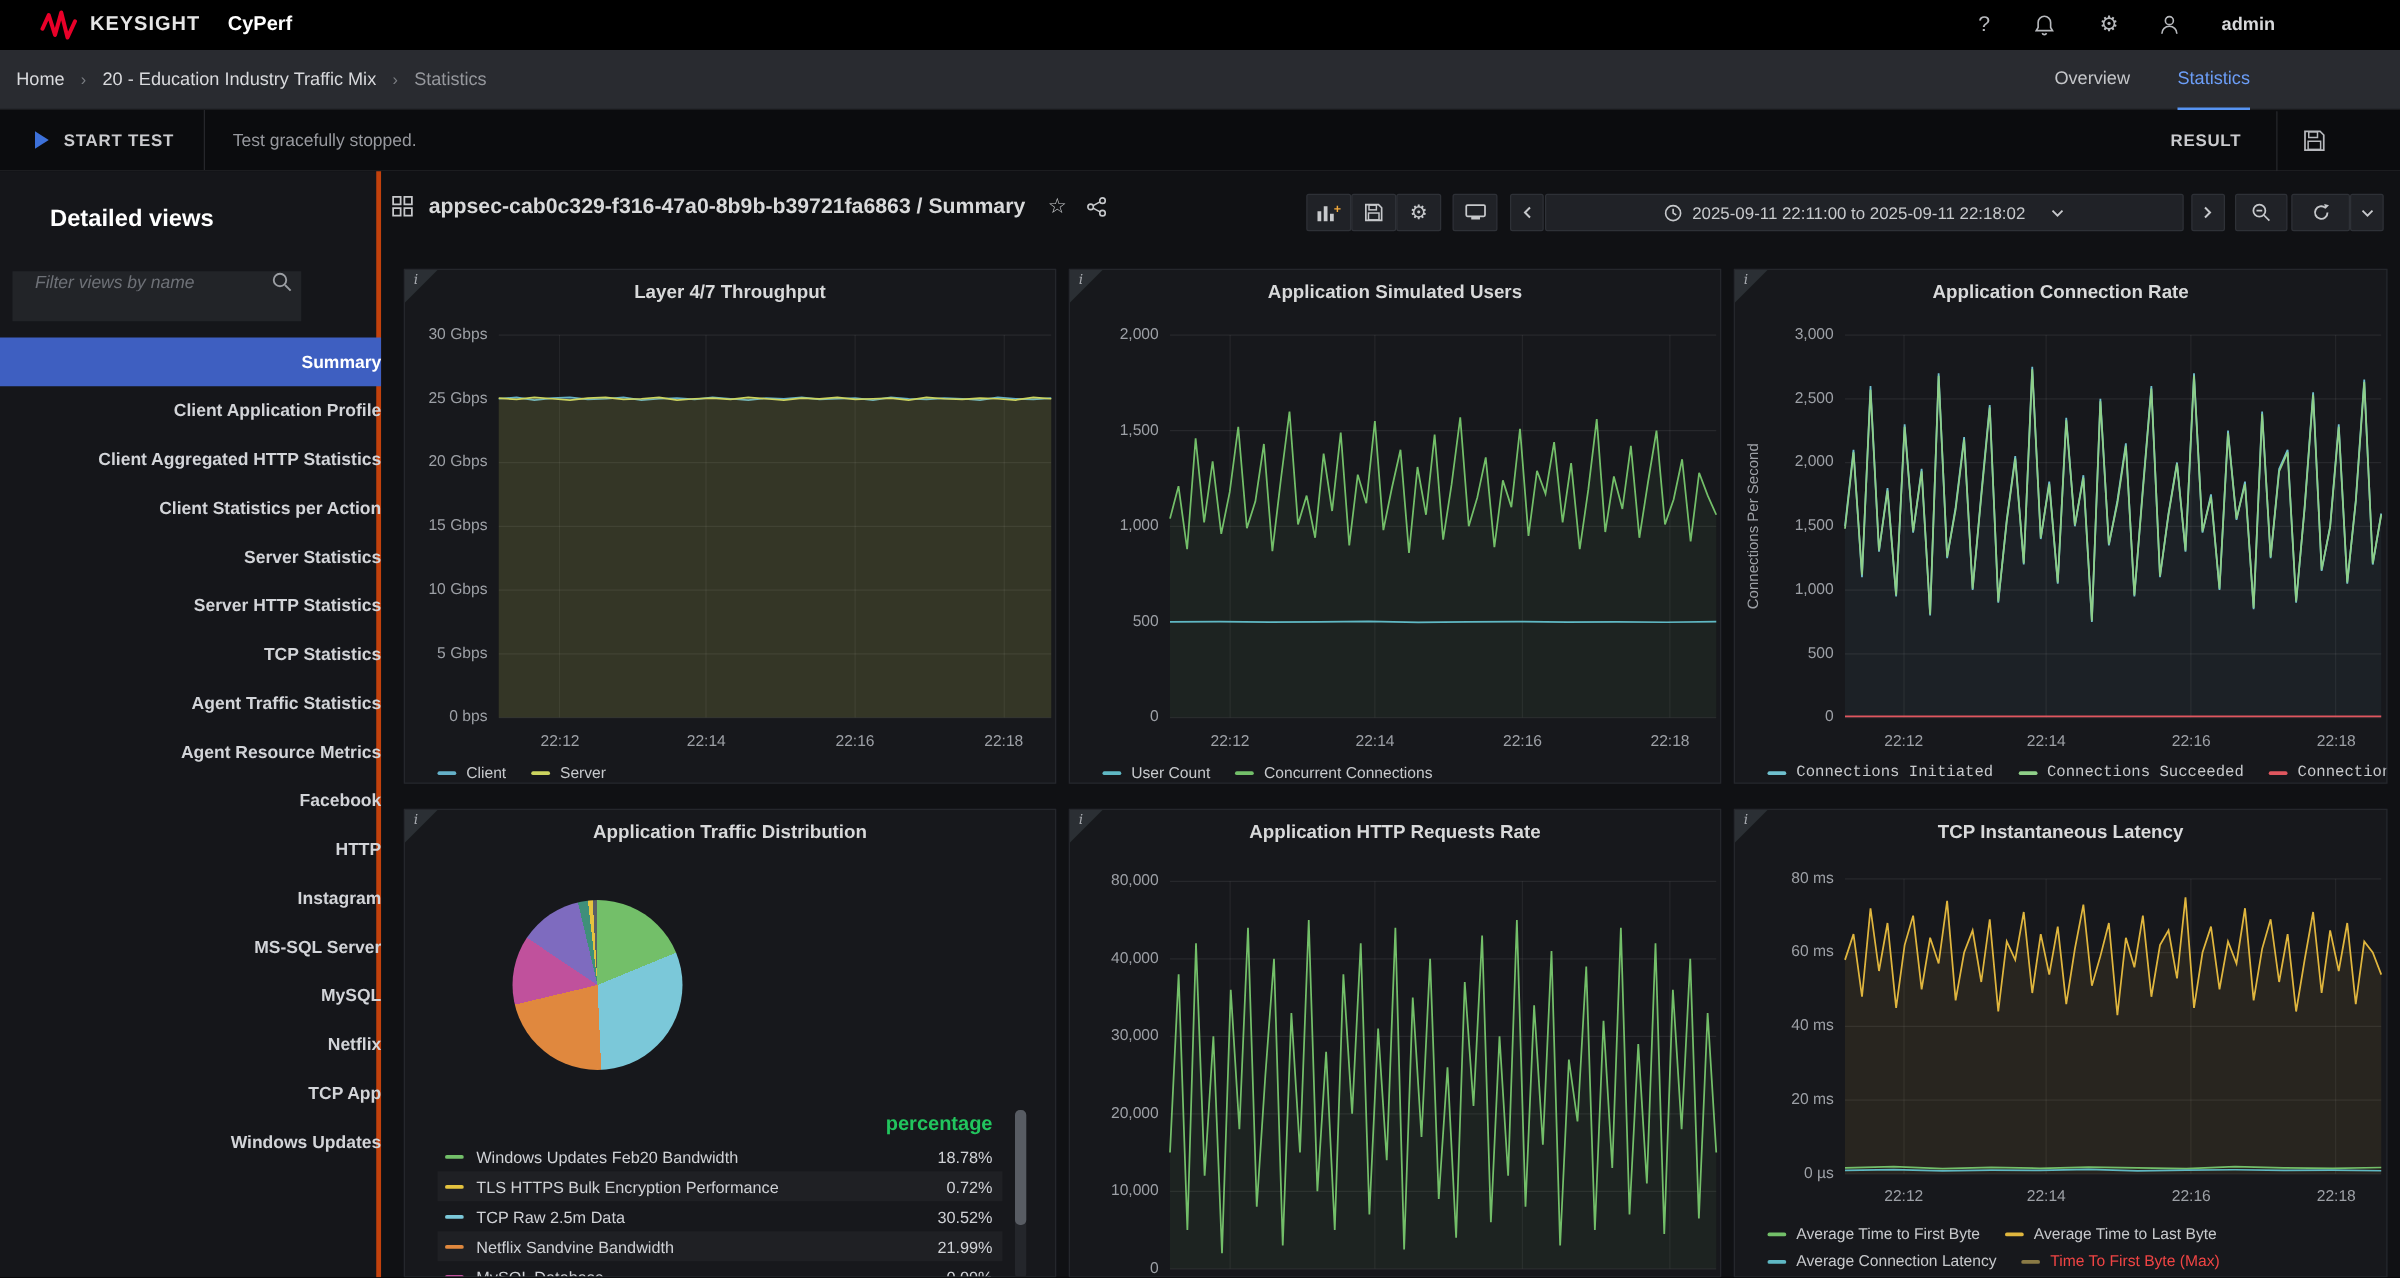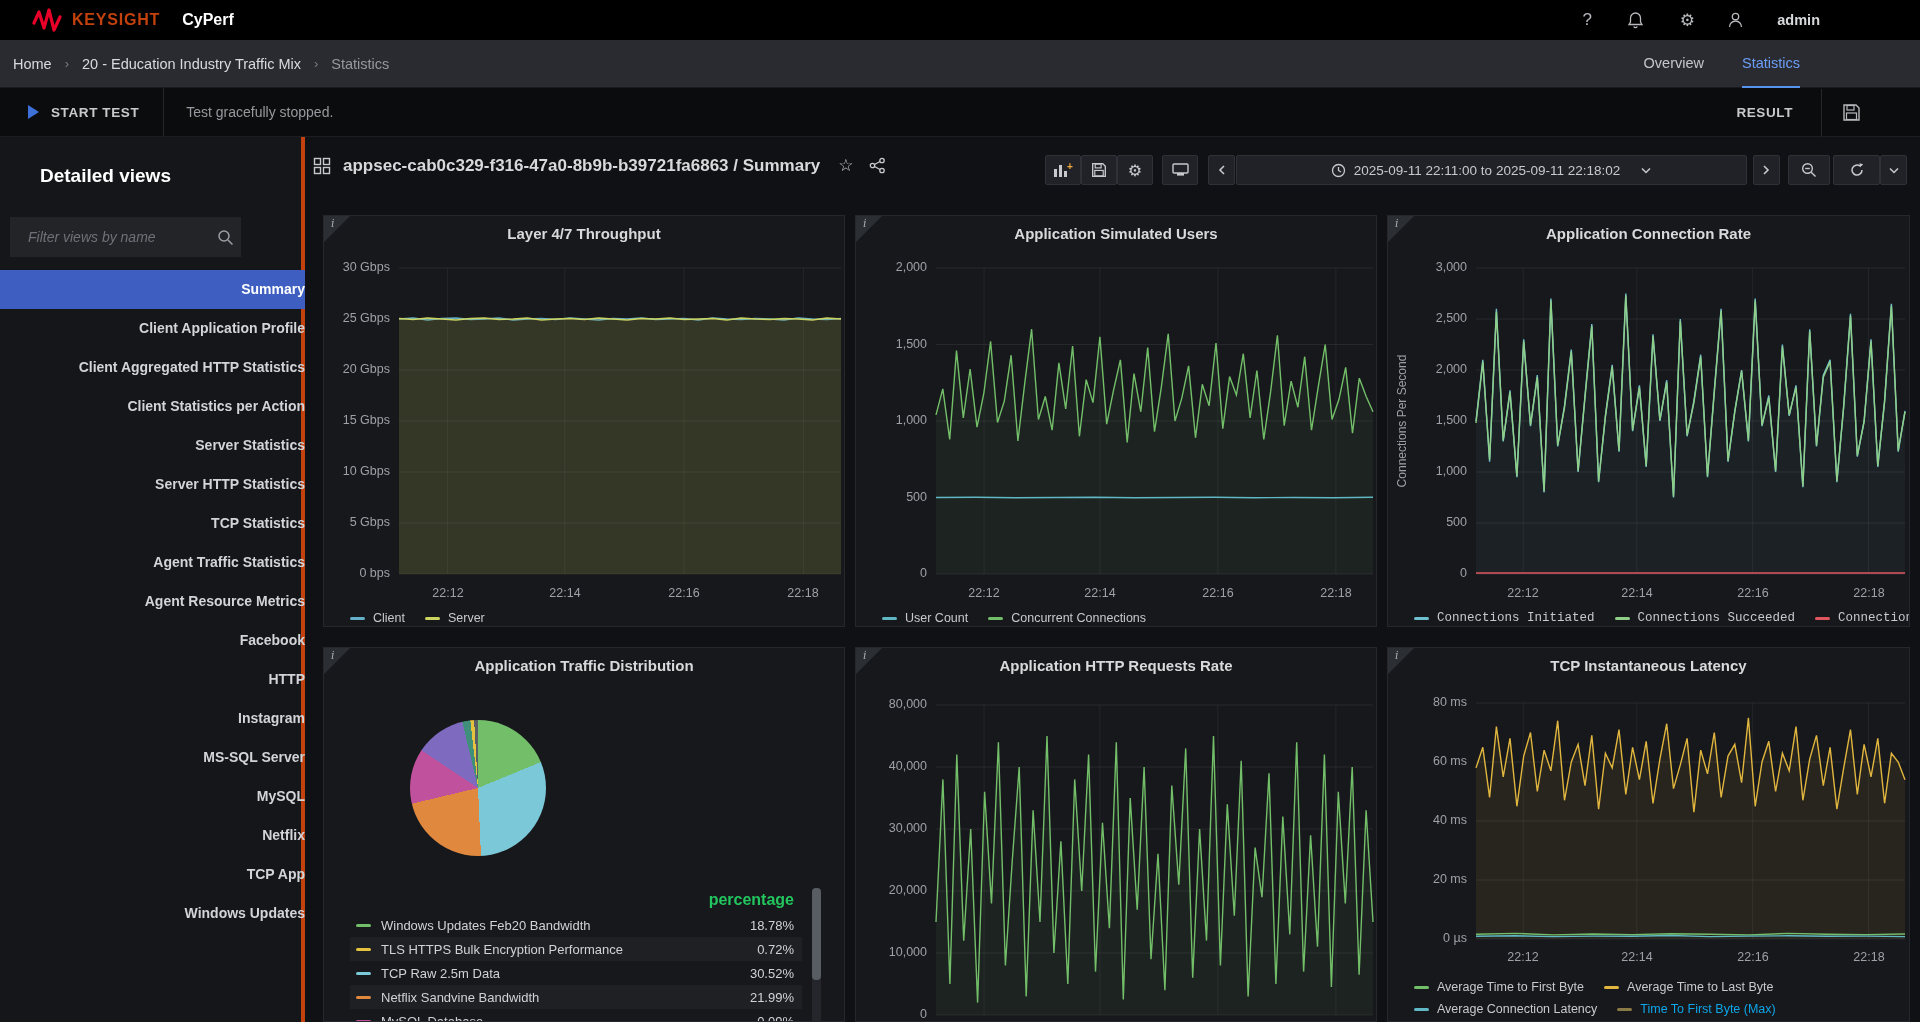--- a/index.html
+++ b/index.html
@@ -3,21 +3,21 @@
 <meta charset="utf-8">
 <style>
   * { margin:0; padding:0; box-sizing:border-box; }
   html,body { background:#000; }
   body { font-family:"Liberation Sans","DejaVu Sans",sans-serif; }
   .screen { position:relative; width:1920px; height:1022px; overflow:hidden; background:#0e0f12; }
 
   
   .topbar { position:absolute; left:0; top:0; width:1920px; height:40px; background:#000; display:flex; align-items:center; }
   .topbar-left { display:flex; align-items:center; padding-left:32px; }
-  .brand { color:#c2410c; font-size:16px; font-weight:bold; letter-spacing:0.8px; margin-left:10px; }
+  .brand { color:#e5e5e5; font-size:16px; font-weight:bold; letter-spacing:0.8px; margin-left:10px; }
   .product { color:#fff; font-size:16px; font-weight:bold; margin-left:22px; }
   .topbar-right { position:absolute; right:100px; top:0; height:40px; display:flex; align-items:center; gap:30px; }
   .top-icon { color:#b7b9bd; font-size:17px; width:20px; text-align:center; cursor:pointer; }
   .username { color:#d8d9db; font-size:14.5px; font-weight:bold; }
 
   
   .crumbbar { position:absolute; left:0; top:40px; width:1920px; height:48px; background:#292b30; display:flex; align-items:center; border-bottom:1px solid #1a1b1e; }
   .crumb { font-size:14.5px; color:#d9dadd; }
   .crumb.current { color:#96989d; }
   .crumb-sep { color:#7a7d82; margin:0 13px; font-size:13px; }
@@ -34,21 +34,21 @@
   .vdiv { width:1px; height:48px; background:#26272b; margin:0 0 0 24px; }
   .test-status { color:#97999e; font-size:14px; margin-left:22px; }
   .testbar-right { position:absolute; right:0; top:0; height:49px; display:flex; align-items:center; }
   .result-label { color:#c9cacd; font-size:13.5px; font-weight:bold; letter-spacing:0.6px; margin-right:28px; cursor:pointer; }
   .testbar-right .vdiv { margin:0; }
   .floppy-wrap { width:98px; display:flex; justify-content:flex-start; padding-left:20px; cursor:pointer; }
 
   
   .sidebar { position:absolute; left:0; top:137px; width:305px; height:885px; background:#15161a; border-right:4px solid #c2410c; }
   .sidebar-title { color:#fff; font-size:19px; font-weight:bold; padding:28px 0 0 40px; }
-  .filter-wrap { position:absolute; left:10px; top:80px; width:231px; height:40px; background:#222428; display:flex; align-items:center; }
+  .filter-wrap { position:absolute; left:10px; top:80px; width:231px; height:40px; background:#222428; display:flex; align-items:flex-start; }
   .filter-input { flex:1; background:transparent; border:none; outline:none; color:#c7c9cc; font-size:14px; font-style:italic; padding-left:18px; font-family:"Liberation Sans","DejaVu Sans",sans-serif; }
   .filter-input::placeholder { color:#6e7177; font-style:italic; }
   .filter-icon { width:36px; display:flex; justify-content:center; }
   .nav { position:absolute; left:0; top:133px; width:305px; }
   .nav-item { height:39px; line-height:39px; padding-left:40px; color:#d2d4d8; font-size:14px; font-weight:600; cursor:pointer; white-space:nowrap;text-align:right; }
   .nav-item.active { background:#3e5fc1; color:#fff; }
 
   
   .dash { position:absolute; left:305px; top:137px; width:1615px; height:885px; background:#101114; }
   .dash-header { position:absolute; left:0; top:0; width:100%; height:64px; }
@@ -498,18 +498,18 @@
             <span>Average Time to Last Byte</span>
           </span>
         </div>
         <div class="legend" style="left: 26px; top: 354px;">
           <span class="legend-item">
             <span class="ldash" style="background: rgb(95, 184, 196);"></span>
             <span>Average Connection Latency</span>
           </span>
           <span class="legend-item">
             <span class="ldash" style="background: rgb(138, 122, 69);"></span>
-            <span style="color: #0ea5e9;">Time To First Byte (Max)</span>
+            <span style="color: #ef4444;">Time To First Byte (Max)</span>
           </span>
         </div>
       </section>
   </main>
 </div>
 
 </body></html>

